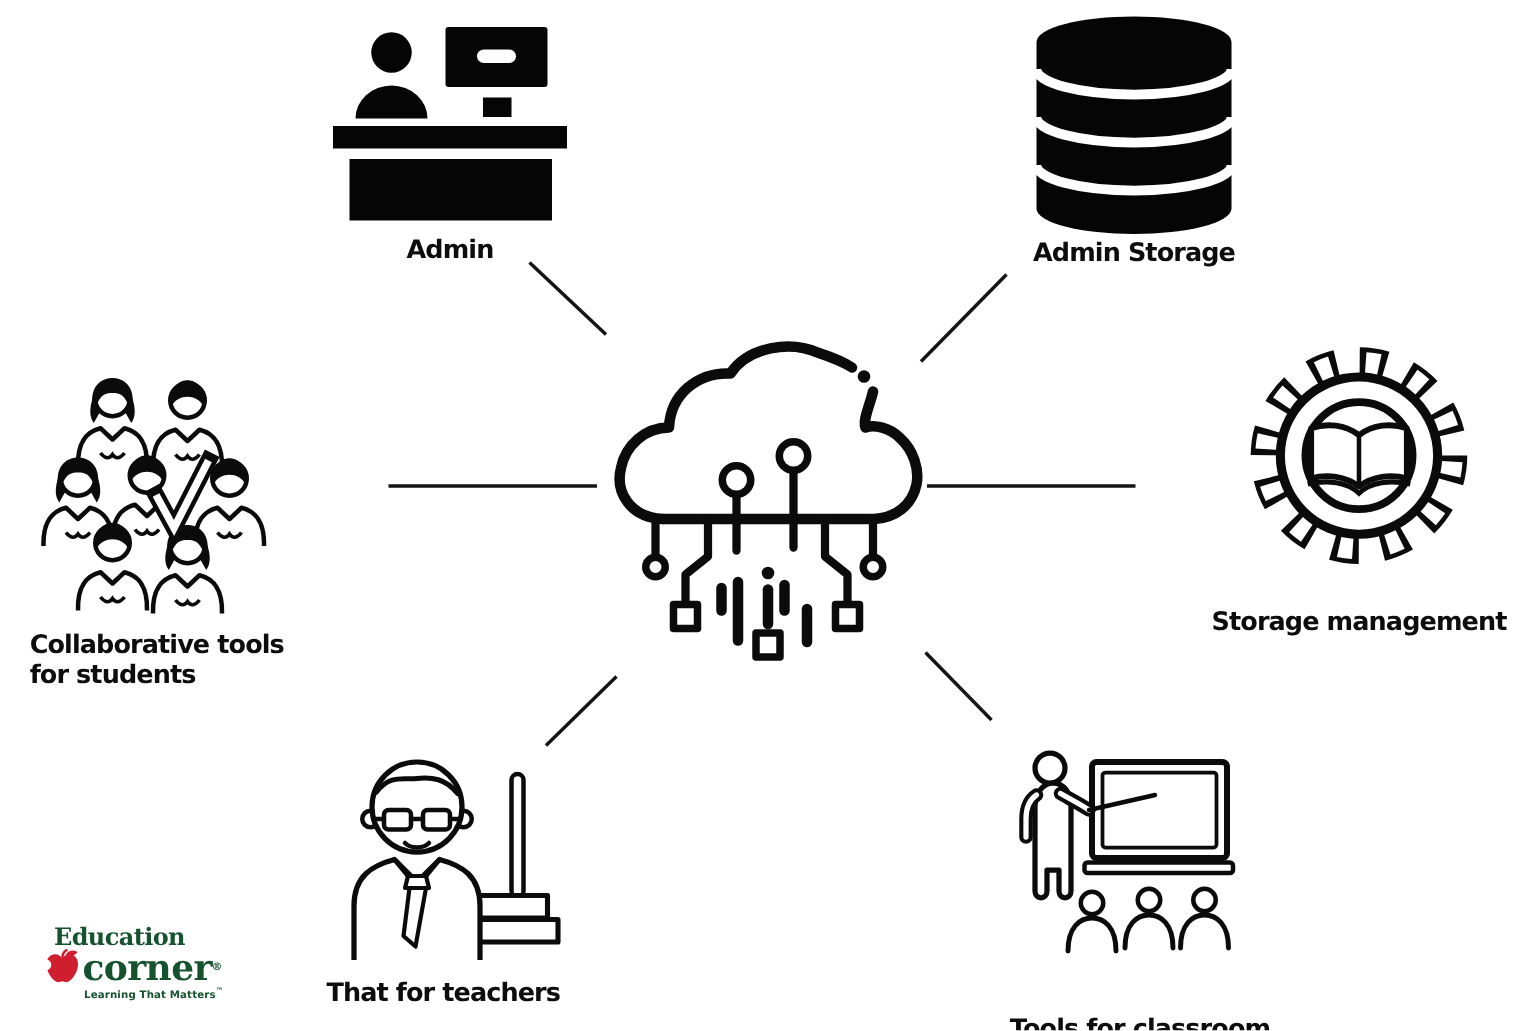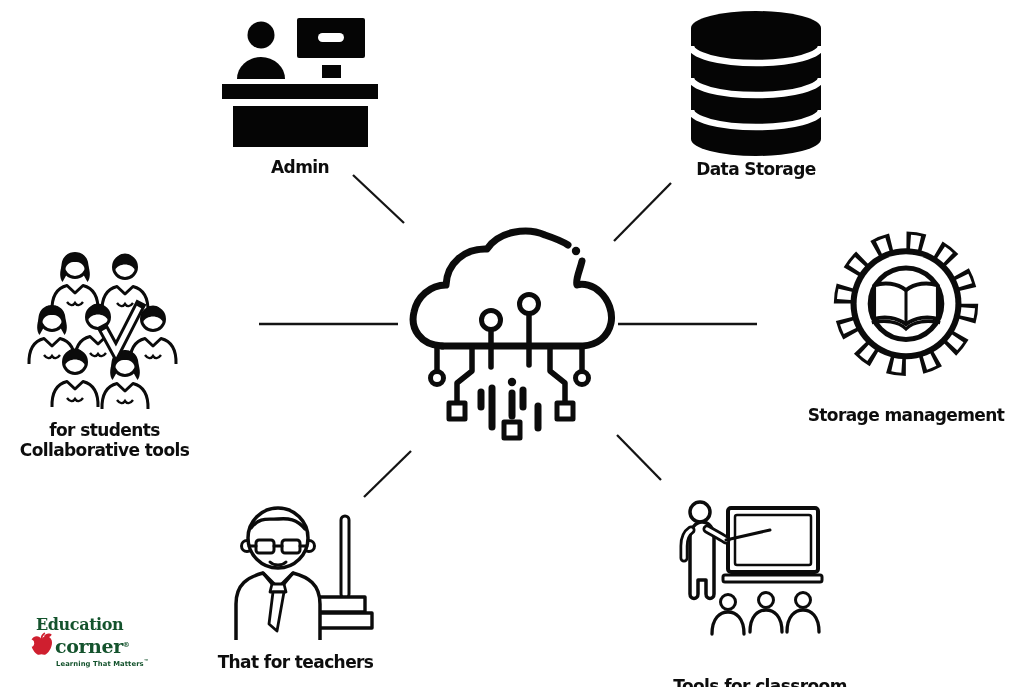--- a/index.html
+++ b/index.html
@@ -1,40 +1,40 @@
 <!DOCTYPE html>
 <html><head>
 <meta charset="utf-8">
 <style>
   html,body{margin:0;padding:0;background:#fff;}
   .stage{position:relative;width:1024px;height:687px;background:#ffffff;overflow:hidden;
          font-family:"DejaVu Sans",sans-serif;}
   .node{position:absolute;display:flex;flex-direction:column;align-items:center;}
   .caption{font-weight:700;font-size:17px;letter-spacing:-0.6px;color:#0d0d0d;
-           text-align:center;line-height:1.2;white-space:nowrap;}
+           text-align:left;line-height:1.2;white-space:nowrap;}
   .connectors{position:absolute;left:0;top:0;pointer-events:none;}
   
   .n-admin{left:218px;top:6px;width:164px;}
   .n-data{left:676px;top:6px;width:160px;}
   .n-cloud{left:405px;top:225px;width:220px;height:220px;}
   .n-collab{left:12px;top:246px;width:185px;}
   .n-learn{left:816px;top:226px;width:180px;}
   .n-teach{left:213px;top:500px;width:165px;}
   .n-class{left:666px;top:488px;width:188px;gap:26px;}
   .cap-admin{margin-top:6px;}
   .cap-data{margin-top:3px;}
   .cap-collab{margin-top:2px;}
   .cap-learn{margin-top:22px;}
   .cap-teach{margin-top:12px;}
   .cap-class{margin-top:2px;}
   
   .logo{position:absolute;left:28px;top:617px;color:#14532d;font-family:"DejaVu Serif",serif;}
   .logo-line1{font-weight:700;font-size:16px;letter-spacing:-0.4px;padding-left:8px;line-height:1.0;}
   .logo-row{display:flex;align-items:flex-end;margin-top:-2px;}
-  .logo-row .word{font-weight:700;font-size:19px;letter-spacing:-0.4px;line-height:1.0;}
+  .logo-row .word{font-weight:700;font-size:24px;letter-spacing:-0.4px;line-height:1.0;}
   .logo-row sup{font-size:7px;font-weight:700;vertical-align:super;}
   .logo-tagline{font-family:"DejaVu Sans",sans-serif;font-size:6.8px;font-weight:700;
                 margin-left:28px;margin-top:1px;letter-spacing:0.1px;}
   .logo-tagline .tm{font-size:5px;vertical-align:super;}
   svg{display:block;}
 </style>
 </head>
 <body>
 
 <div class="stage">
@@ -101,21 +101,21 @@
 
   <div class="node n-data">
     <svg width="140" height="150" viewBox="0 0 140 150">
       <path d="M5,22 a65,17 0 0 1 130,0 L135,133 a65,17 0 0 1 -130,0 Z" fill="#050505"></path>
       <g fill="none" stroke="#ffffff" stroke-width="6.5">
         <path d="M5,40 a65,17 0 0 0 130,0"></path>
         <path d="M5,72 a65,17 0 0 0 130,0"></path>
         <path d="M5,104 a65,17 0 0 0 130,0"></path>
       </g>
     </svg>
-    <div class="caption cap-data">Data Storage</div>
+    <div class="caption cap-data">Admin Storage</div>
   </div>
 
   <div class="node n-collab">
     <svg width="185" height="172" viewBox="0 0 185 172">
       <defs>
         <g id="bust">
           <circle cx="28" cy="15" r="11.5" fill="#fff" stroke="#0b0b0b" stroke-width="3"></circle>
           <path d="M16.5,14 C18,4 24,1.5 28,1.5 C32,1.5 38,4 39.5,14 C39.5,16 39,17.5 38.5,18.5
                    C34,10.5 22,10.5 17.5,18.5 C17,17.5 16.5,15.5 16.5,14 Z" fill="#0b0b0b"></path>
           <path d="M5,60 C4.5,42 12,36.5 20,34.5 L28,42 L36,34.5 C44,36.5 51.5,42 51,60" fill="#fff" stroke="#0b0b0b" stroke-width="3" stroke-linejoin="round"></path>
@@ -137,22 +137,22 @@
       <use href="#bust" x="58" y="56"></use>
       <use href="#bust" x="113" y="58"></use>
       <use href="#bust" x="35" y="101"></use>
       <use href="#bustf" x="85" y="103"></use>
       <g>
         <path d="M92,84 L104,106 L127,61" fill="none" stroke="#0b0b0b" stroke-width="11" stroke-linecap="square" stroke-linejoin="miter"></path>
         <path d="M92,84 L104,106 L127,61" fill="none" stroke="#ffffff" stroke-width="5" stroke-linecap="butt" stroke-linejoin="miter"></path>
       </g>
     </svg>
     <div class="caption cap-collab">
+      <div>Collaborative tools</div>
       <div>for students</div>
-      <div>Collaborative tools</div>
     </div>
   </div>
 
   <div class="node n-learn">
     <svg width="152" height="157" viewBox="0 0 100 103">
       <g transform="translate(0,1)">
         <circle cx="50" cy="50" r="41" fill="none" stroke="#0b0b0b" stroke-width="13" stroke-dasharray="11.4 10.068"></circle>
         <circle cx="50" cy="50" r="36.5" fill="#0b0b0b"></circle>
         <circle cx="50" cy="50" r="41" fill="none" stroke="#ffffff" stroke-width="9" stroke-dasharray="6 15.468" stroke-dashoffset="-2.7"></circle>
         <circle cx="50" cy="50" r="32.5" fill="#ffffff"></circle>

